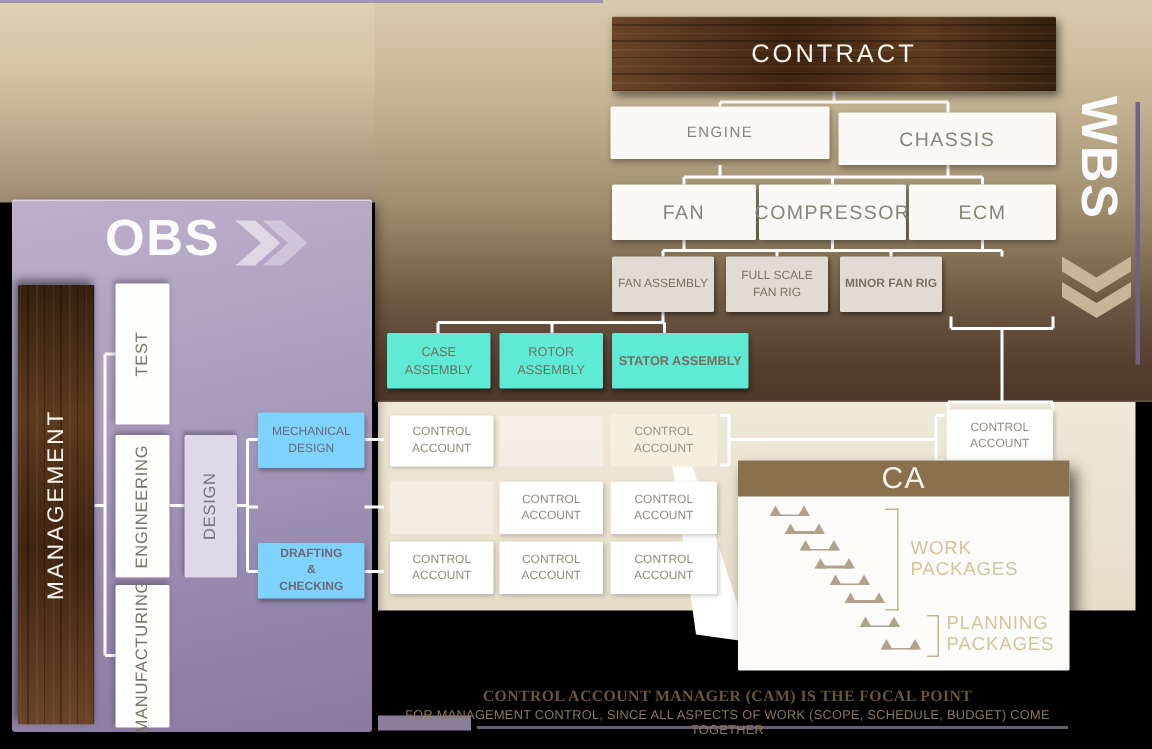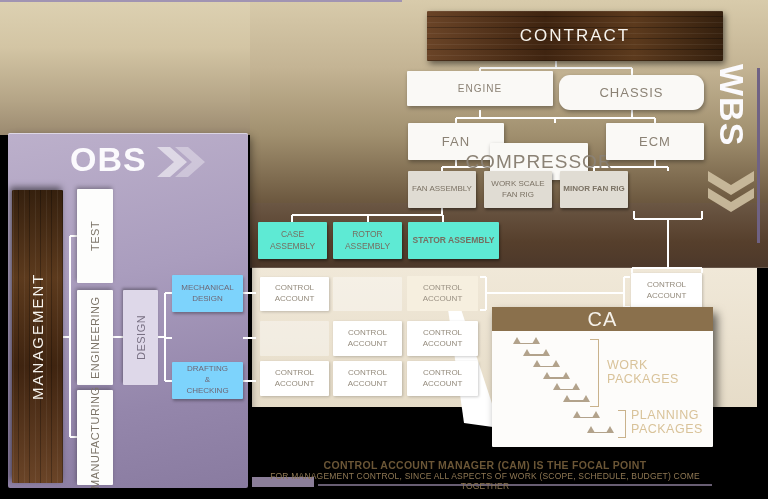--- a/index.html
+++ b/index.html
@@ -23,21 +23,21 @@
   .obs-panel{left:8px;top:133px;width:240px;height:355px;z-index:2;border-radius:2px;
           background:linear-gradient(168deg,#bcb0cb 0%,#aa9dbe 40%,#9486ab 75%,#897ba0 100%);
           box-shadow:0 1px 0 rgba(255,255,255,.5) inset, 3px 4px 8px rgba(0,0,0,.45);}
   svg.wires{position:absolute;left:0;top:0;z-index:5;}
   
   .box{position:absolute;display:flex;align-items:center;justify-content:center;text-align:center;
        box-sizing:border-box;border-radius:1px;z-index:10;}
   .wood{color:#f7f4ee;box-shadow:2px 3px 6px rgba(0,0,0,.5);
        background:
         repeating-linear-gradient(0deg, rgba(0,0,0,.28) 0 1px, rgba(0,0,0,0) 1px 5px, rgba(255,255,255,.06) 5px 6px, rgba(0,0,0,0) 6px 11px),
-        linear-gradient(90deg,#6a4427 0%,#3f2410 40%,#5c3a1d 70%,#35200e 100%); margin-left: 19px;}
+        linear-gradient(90deg,#6a4427 0%,#3f2410 40%,#5c3a1d 70%,#35200e 100%);}
   .wood-v{color:#f7f4ee;box-shadow:2px 3px 6px rgba(0,0,0,.5);
        background:
         repeating-linear-gradient(90deg, rgba(0,0,0,.28) 0 1px, rgba(0,0,0,0) 1px 5px, rgba(255,255,255,.06) 5px 6px, rgba(0,0,0,0) 6px 11px),
         linear-gradient(180deg,#6a4427 0%,#3f2410 40%,#5c3a1d 70%,#35200e 100%);}
   .wbox{background:#faf9f6;color:#8b8275;box-shadow:1px 2px 4px rgba(0,0,0,.35);}
   .gbox{background:#e0dcd3;color:#7b7264;box-shadow:1px 2px 3px rgba(0,0,0,.4);line-height:1.3;}
   .g2box{background:#5eead4;color:#766e61;box-shadow:1px 2px 3px rgba(0,0,0,.4);line-height:1.3;}
   .obs-white{background:#fdfdfc;color:#7c7468;box-shadow:1px 2px 4px rgba(0,0,0,.3);}
   .lav{background:#7dd3fc;color:#6e6775;box-shadow:1px 2px 3px rgba(0,0,0,.3);line-height:1.35;}
   .lav2{background:#ded8e9;color:#787083;box-shadow:1px 2px 3px rgba(0,0,0,.3);}
@@ -55,21 +55,21 @@
   .ms{position:absolute;width:27px;height:9px;}
   .ms .bl{position:absolute;left:2px;right:2px;bottom:0;height:1.5px;background:#b2a28b;}
   .ms .t{position:absolute;bottom:0;width:0;height:0;border-left:4.5px solid transparent;
          border-right:4.5px solid transparent;border-bottom:7.5px solid #b2a28b;}
   .ms .tl{left:0;} .ms .tr{right:0;}
   .bracket{position:absolute;border-top:1.5px solid #c9b28c;border-right:1.5px solid #c9b28c;
            border-bottom:1.5px solid #c9b28c;}
   .ca-label{position:absolute;color:var(--tan_label,#d9c39a);font-size:12.5px;line-height:1.15;
            letter-spacing:.5px;text-align:left;}
   .caption1{left:250px;top:459px;width:470px;text-align:center;z-index:6;
-           color:var(--caption_brown,#6b5636);font-size:10.5px;font-weight:bold;letter-spacing:.3px;}
+           color:var(--caption_brown,#6b5636);font-size:10.5px;font-weight:bold;letter-spacing:.3px;font-family:Liberation Serif, serif;}
   .caption2{left:250px;top:471px;width:470px;text-align:center;z-index:6;
            color:#8f7854;font-size:8.5px;letter-spacing:.2px;}
 </style>
 </head>
 <body>
 
 <div class="stage">
 
   <div class="abs bg-tan"></div>
   <div class="abs bg-right"></div>
@@ -101,38 +101,38 @@
       <polygon points="708,188 731,202 754,188 754,198 731,212 708,198"></polygon>
     </g>
     <polygon points="447,302 458,300 500,428 464,423" fill="#ffffff"></polygon>
   </svg>
 
   <div class="title" style="left:70px;top:140px;font-size:34px;">OBS</div>
   <div class="title" style="left:712px;top:64px;font-size:34px;writing-mode:vertical-rl;">WBS</div>
 
   <div class="box wood" style="left:408px;top:11px;width:296px;height:50px;font-size:17px;letter-spacing:2px;">CONTRACT</div>
   <div class="box wbox" style="left:407px;top:71px;width:146px;height:35px;font-size:10px;letter-spacing:1px;">ENGINE</div>
-  <div class="box wbox" style="left:559px;top:75px;width:145px;height:35px;font-size:13px;letter-spacing:1px;border-radius:11px;">CHASSIS</div>
+  <div class="box wbox" style="left:559px;top:75px;width:145px;height:35px;font-size:13px;letter-spacing:1px;">CHASSIS</div>
   <div class="box wbox" style="left:408px;top:123px;width:96px;height:37px;font-size:13px;letter-spacing:1px;">FAN</div>
-  <div class="box wbox" style="left:490px;top:123px;width:98px;height:37px;font-size:19px;letter-spacing:1px;margin-top:20px;">COMPRESSOR</div>
+  <div class="box wbox" style="left:506px;top:123px;width:98px;height:37px;font-size:13px;letter-spacing:1px;">COMPRESSOR</div>
   <div class="box wbox" style="left:606px;top:123px;width:98px;height:37px;font-size:13px;letter-spacing:1px;">ECM</div>
   <div class="box gbox" style="left:408px;top:171px;width:68px;height:37px;font-size:8px;padding:2px;">FAN ASSEMBLY</div>
-  <div class="box gbox" style="left:484px;top:171px;width:68px;height:37px;font-size:8px;padding:2px;">WORK SCALE FAN RIG</div>
+  <div class="box gbox" style="left:484px;top:171px;width:68px;height:37px;font-size:8px;padding:2px;">FULL SCALE FAN RIG</div>
   <div class="box gbox" style="left:560px;top:171px;width:68px;height:37px;font-size:8px;padding:2px;font-weight:bold;">MINOR FAN RIG</div>
   <div class="box g2box" style="left:258px;top:222px;width:69px;height:37px;font-size:8.5px;padding:2px;">CASE ASSEMBLY</div>
   <div class="box g2box" style="left:333px;top:222px;width:69px;height:37px;font-size:8.5px;padding:2px;">ROTOR ASSEMBLY</div>
   <div class="box g2box" style="left:408px;top:222px;width:91px;height:37px;font-size:8.5px;padding:3px;font-weight:bold;">STATOR ASSEMBLY</div>
 
   <div class="box wood-v vtext" style="left:12px;top:190px;width:51px;height:293px;font-size:15px;letter-spacing:2px;">MANAGEMENT</div>
   <div class="box obs-white vtext" style="left:77px;top:189px;width:36px;height:94px;font-size:11px;letter-spacing:.5px;">TEST</div>
   <div class="box obs-white vtext" style="left:77px;top:290px;width:36px;height:95px;font-size:11px;letter-spacing:.5px;">ENGINEERING</div>
   <div class="box obs-white vtext" style="left:77px;top:390px;width:36px;height:95px;font-size:11px;letter-spacing:.5px;">MANUFACTURING</div>
   <div class="box lav2 vtext" style="left:123px;top:290px;width:35px;height:95px;font-size:11px;letter-spacing:.5px;">DESIGN</div>
   <div class="box lav" style="left:172px;top:275px;width:71px;height:37px;font-size:8px;padding:2px;">MECHANICAL DESIGN</div>
-  <div class="box lav" style="left:172px;top:362px;width:71px;height:37px;font-size:8px;padding:14px;">DRAFTING &amp; CHECKING</div>
+  <div class="box lav" style="left:172px;top:362px;width:71px;height:37px;font-size:8px;padding:14px;font-weight:bold;">DRAFTING &amp; CHECKING</div>
 
   <div class="box ca-cell" style="left:260px;top:277px;width:69px;height:34px;font-size:8px;">CONTROL ACCOUNT</div>
   <div class="box ca-cell-empty" style="left:333px;top:277px;width:69px;height:34px;"></div>
   <div class="box ca-cell-hi" style="left:407px;top:276px;width:71px;height:35px;font-size:8px;">CONTROL ACCOUNT</div>
   <div class="box ca-cell-empty" style="left:260px;top:321px;width:69px;height:35px;"></div>
   <div class="box ca-cell" style="left:333px;top:321px;width:69px;height:35px;font-size:8px;">CONTROL ACCOUNT</div>
   <div class="box ca-cell" style="left:407px;top:321px;width:71px;height:35px;font-size:8px;">CONTROL ACCOUNT</div>
   <div class="box ca-cell" style="left:260px;top:361px;width:69px;height:35px;font-size:8px;">CONTROL ACCOUNT</div>
   <div class="box ca-cell" style="left:333px;top:361px;width:69px;height:35px;font-size:8px;">CONTROL ACCOUNT</div>
   <div class="box ca-cell" style="left:407px;top:361px;width:71px;height:35px;font-size:8px;">CONTROL ACCOUNT</div>

